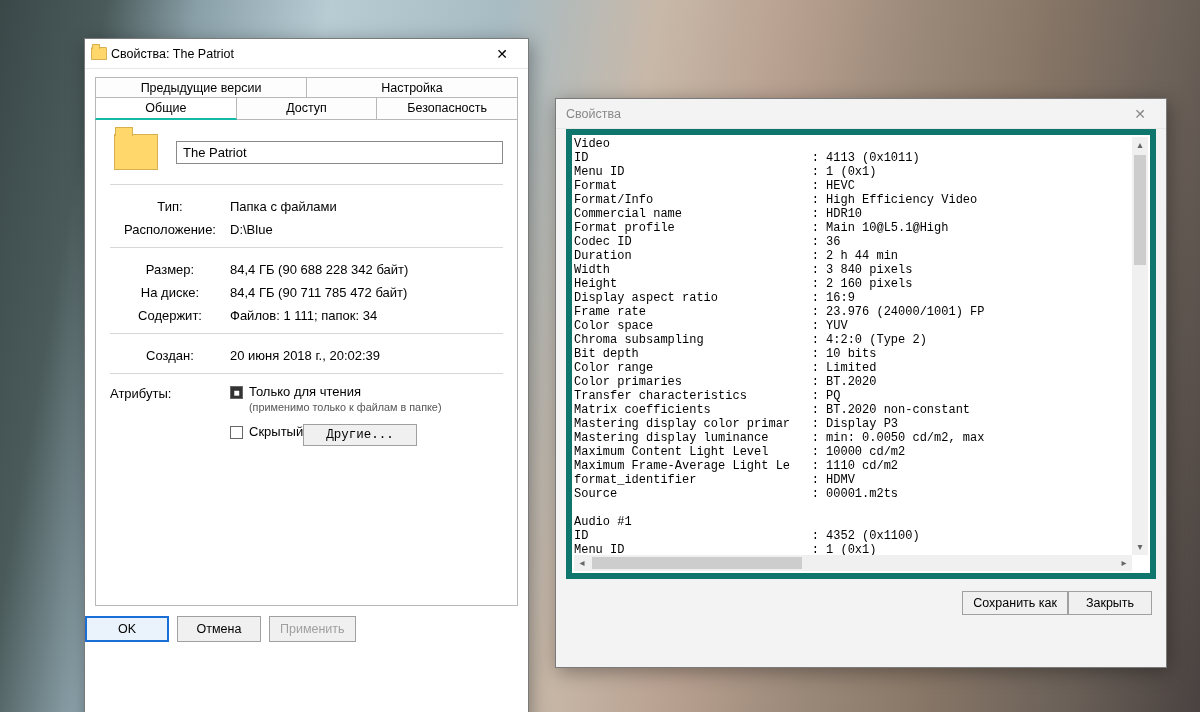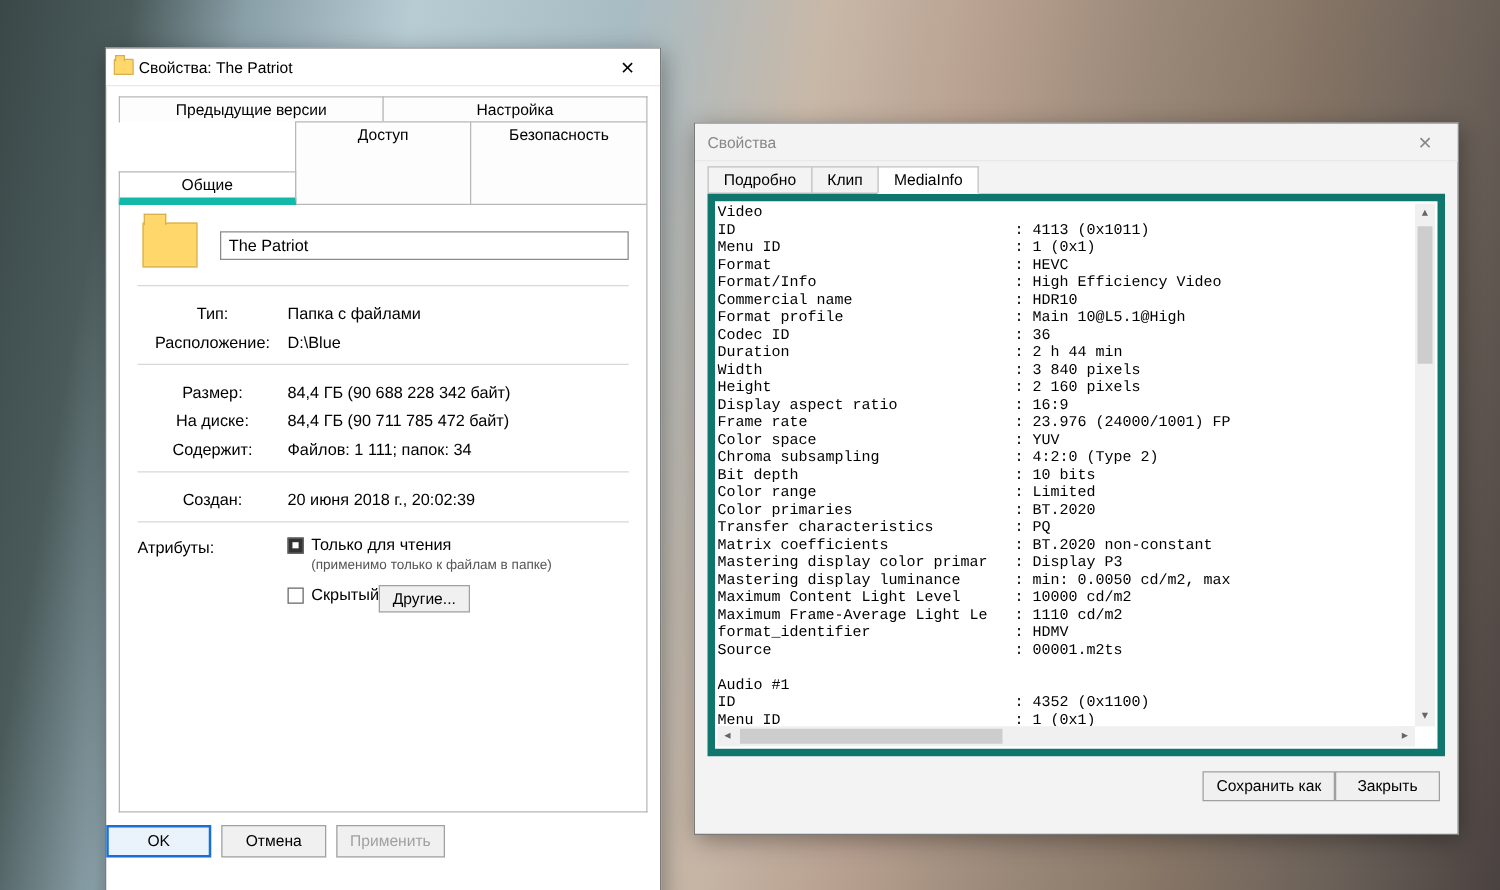--- a/index.html
+++ b/index.html
@@ -45,21 +45,21 @@
 
 .tabs2row { font-size: 12.5px; }
 .tabRow { display: flex; }
 .tabRow .tab {
   flex: 1; border: 1px solid #b8b8b8; background: #fdfdfd;
   text-align: center; padding: 3px 0; margin-left: -1px;
 }
 .tabRow .tab:first-child { margin-left: 0; }
 .tabRow.top .tab { border-bottom: none; }
 .tabRow.bot { margin-top: -1px; }
-.tabRow .tab.sel { background: #fff; border-bottom: 6px solid #14b8a6; position: relative; z-index: 2; margin-top: 40px; }
+.tabRow .tab.sel { background: #fff; border-bottom: 2px solid #14b8a6; position: relative; z-index: 2; }
 
 .tabPage {
   border: 1px solid #b8b8b8; border-top: none; padding: 14px 14px 10px 14px;
   background: #fff; height: 486px;
 }
 
 .nameRow { display: flex; align-items: center; margin-bottom: 14px; }
 .bigFolder {
   width: 44px; height: 36px; background: #ffd76a; border: 1px solid #d8b050;
   position: relative; margin: 0 18px 0 4px;
@@ -83,21 +83,21 @@
 .attrCol { flex: 1; }
 .chk { display: flex; align-items: flex-start; margin-bottom: 10px; }
 .chkBox {
   width: 13px; height: 13px; border: 1px solid #666; margin-right: 6px; margin-top: 2px;
   display: inline-flex; align-items: center; justify-content: center; font-size: 10px;
 }
 .chkBox.filled { background: #333; color: #fff; }
 .chkTxt small { color: #555; }
 .btnOther {
   border: 1px solid #a0a0a0; background: #f0f0f0; font-size: 12.5px;
-  padding: 3px 10px; float: right; margin-right: 4px;
+  padding: 3px 22px; float: right; margin-right: 4px; font-family: Liberation Mono, monospace;
 }
 
 .btnBar {
   display: flex; justify-content: flex-start; gap: 8px;
   padding: 10px 14px 12px 0;
 }
 .stdBtn {
   min-width: 84px; padding: 4px 10px; font-size: 12.5px;
   border: 1px solid #a0a0a0; background: #f0f0f0;
 }
@@ -236,25 +236,20 @@
     <button class="stdBtn disabled">Применить</button>
   </div>
 </div>
 
 <div class="win miWin">
   <div class="titlebar">
     <span class="titleTxt">Свойства</span>
     <span class="closeX">✕</span>
   </div>
 
-  <div class="miTabs">
-    <div class="tab">Подробно</div>
-    <div class="tab">Клип</div>
-    <div class="tab sel">MediaInfo</div>
-  </div>
 
   <div class="miPage">
     <div class="miText" id="miText">Video
 ID                               : 4113 (0x1011)
 Menu ID                          : 1 (0x1)
 Format                           : HEVC
 Format/Info                      : High Efficiency Video
 Commercial name                  : HDR10
 Format profile                   : Main 10@L5.1@High
 Codec ID                         : 36

